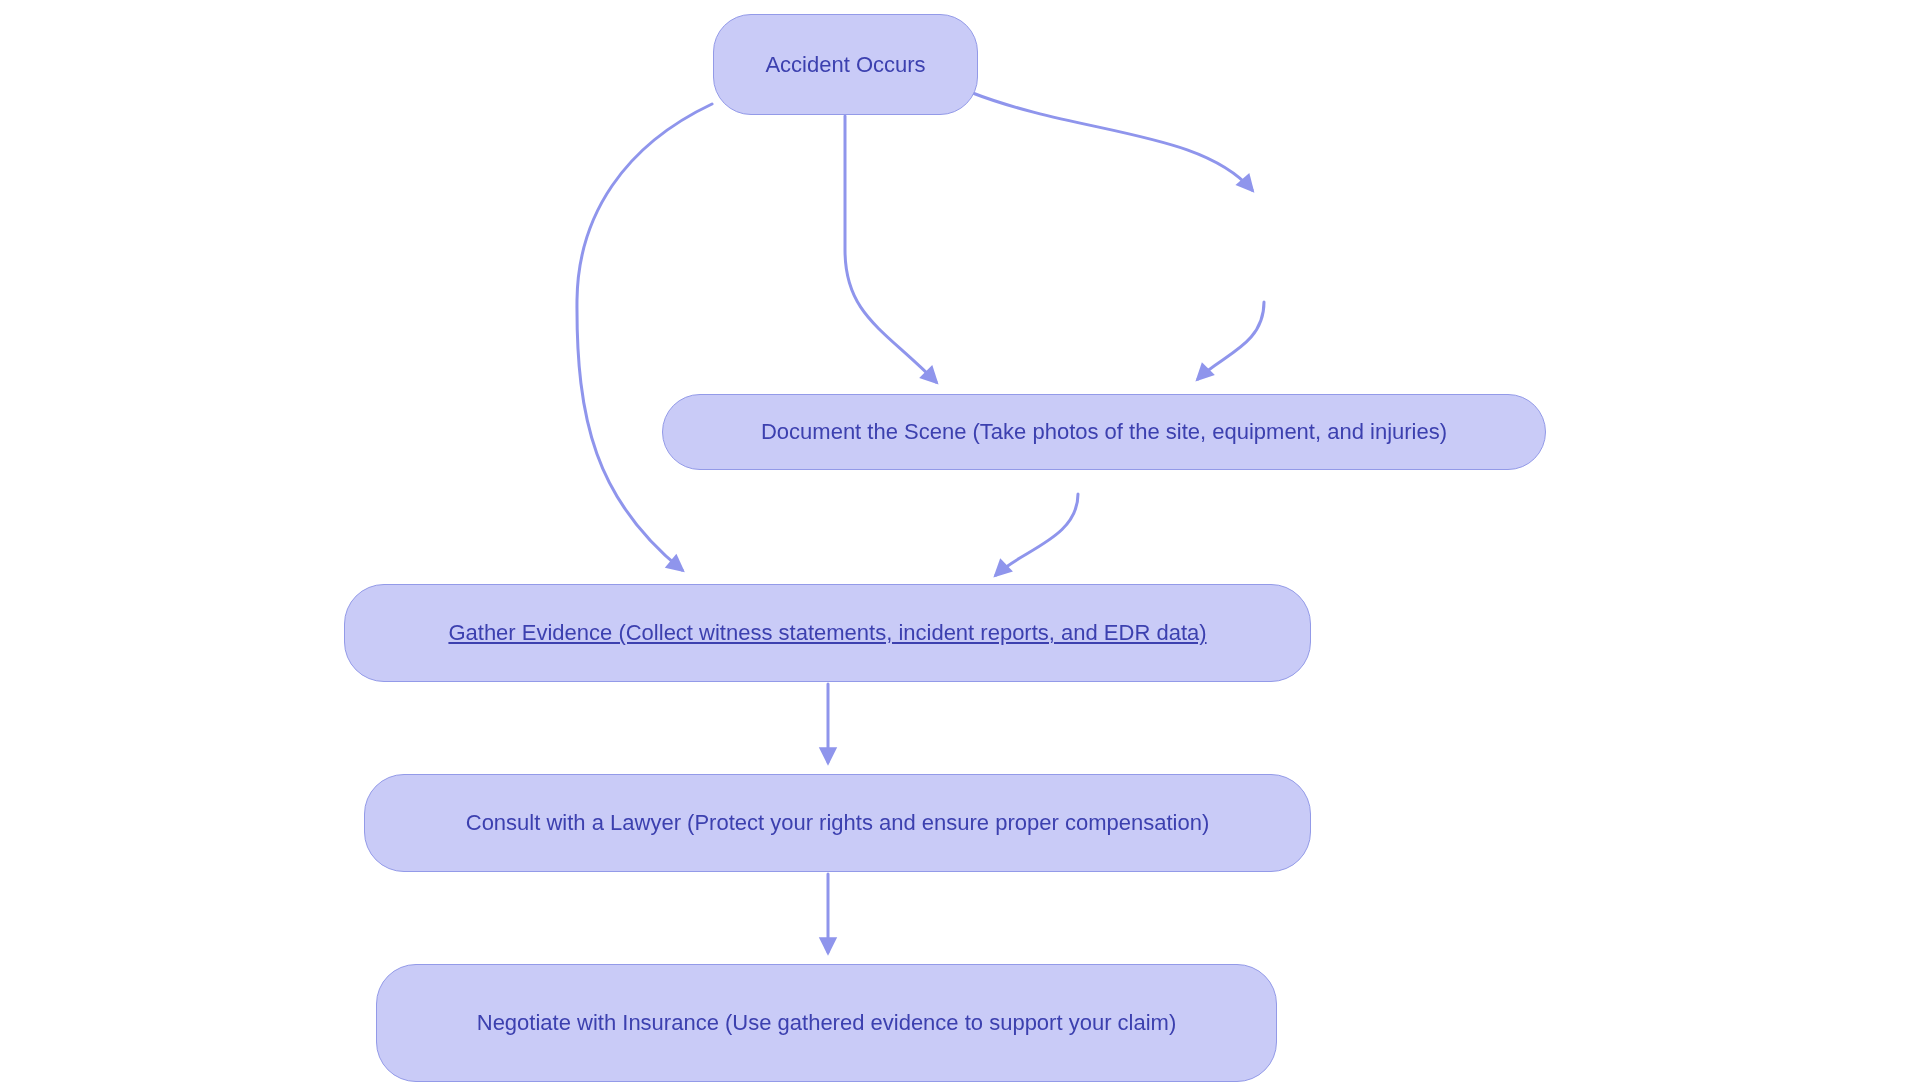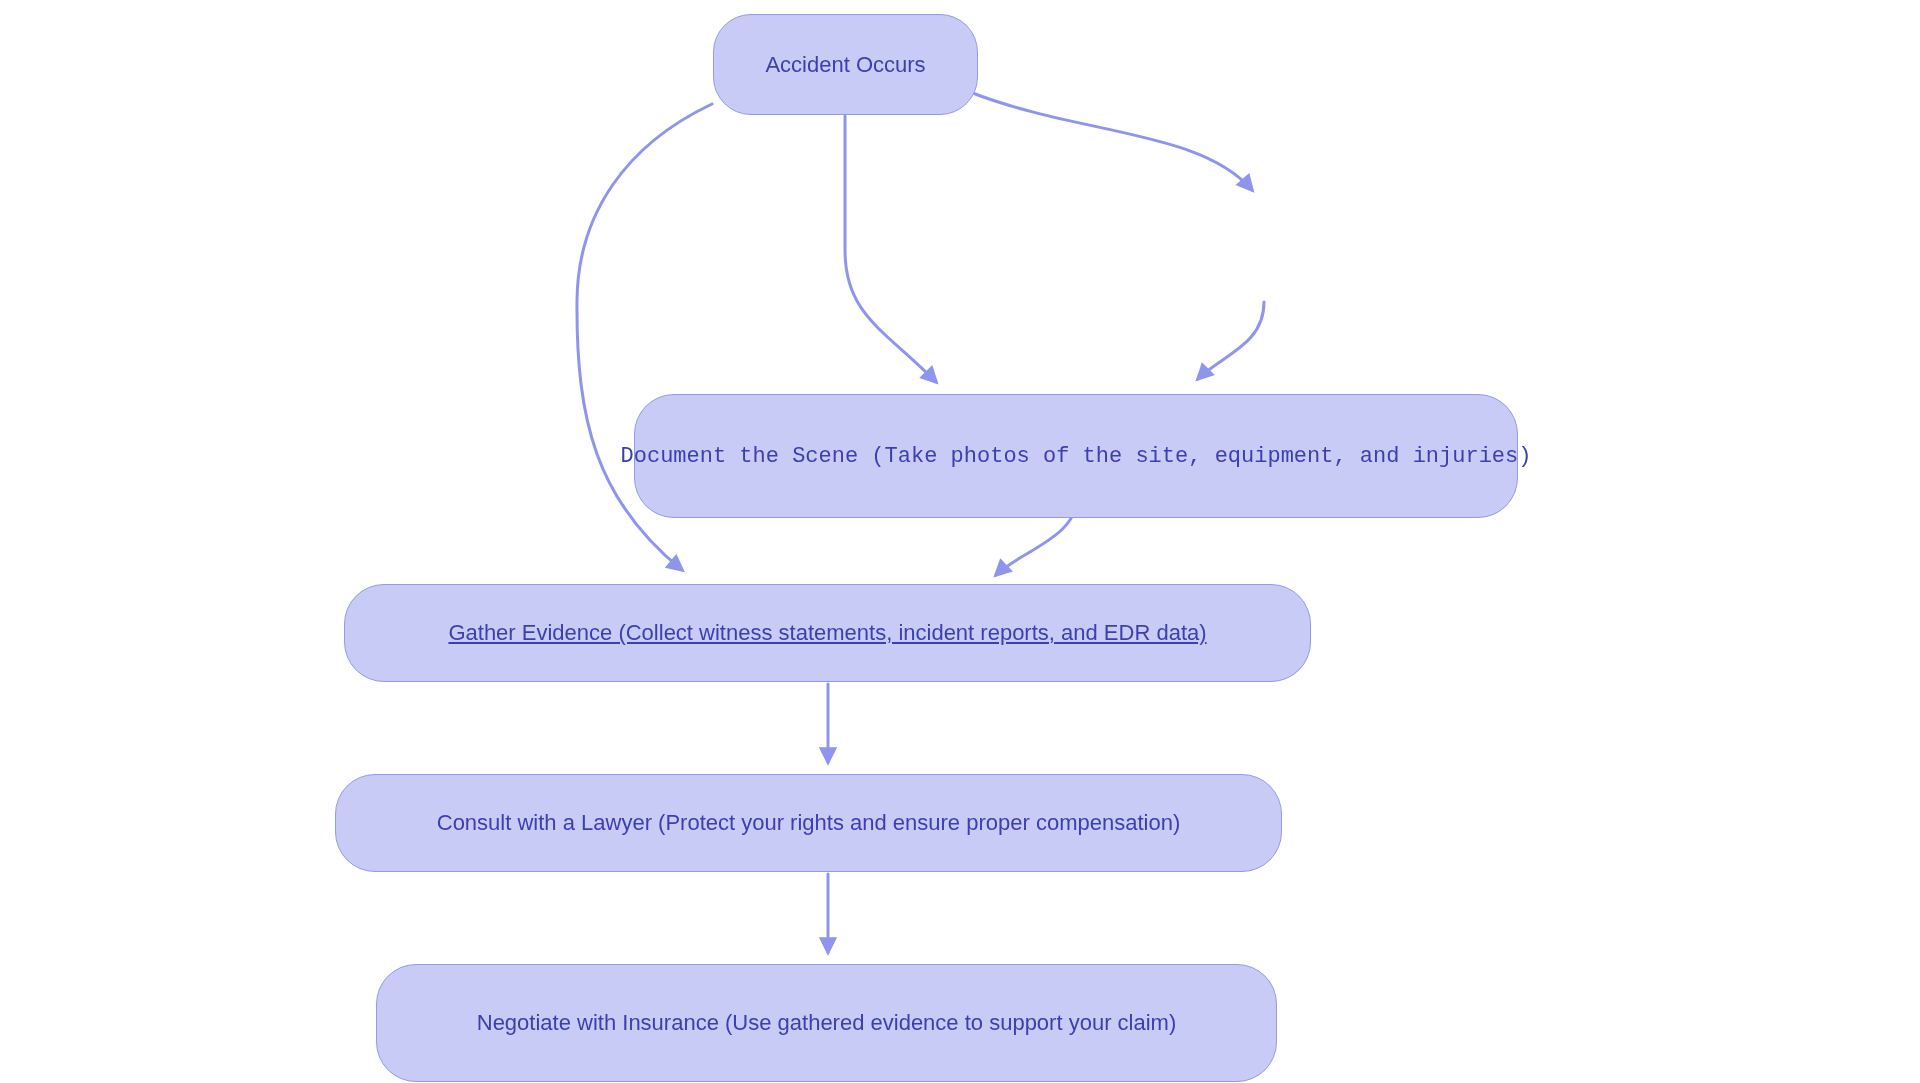--- a/index.html
+++ b/index.html
@@ -40,23 +40,23 @@
     border: 1.5px solid var(--border);
     border-radius: 40px;
     color: var(--text);
     font-size: 22px;
     text-align: left;
     padding: 12px 30px;
     white-space: nowrap;
   }
   .n1 { left: 713px; top: 14px;  width: 265px; height: 101px; border-radius: 38px; }
   .n2 { left: 955px; top: 204px; width: 620px; height: 97px; }
-  .n3 { left: 634px; top: 394px; width: 884px; height: 124px; font-family: Liberation Mono, monospace; }
+  .n3 { left: 662px; top: 394px; width: 884px; height: 76px; }
   .n4 { left: 344px; top: 584px; width: 967px; height: 98px; text-decoration: underline; }
-  .n5 { left: 335px; top: 774px; width: 947px; height: 98px; }
+  .n5 { left: 364px; top: 774px; width: 947px; height: 98px; }
   .n6 { left: 376px; top: 964px; width: 901px; height: 118px; }
 </style>
 </head>
 <body>
 
 <div class="canvas">
 
   <svg class="edge-layer" viewBox="0 0 1920 1083" xmlns="http://www.w3.org/2000/svg">
     <defs>
       <marker id="arrowhead" markerUnits="userSpaceOnUse" markerWidth="22" markerHeight="22" viewBox="0 0 12 12" refX="9" refY="6" orient="auto">

